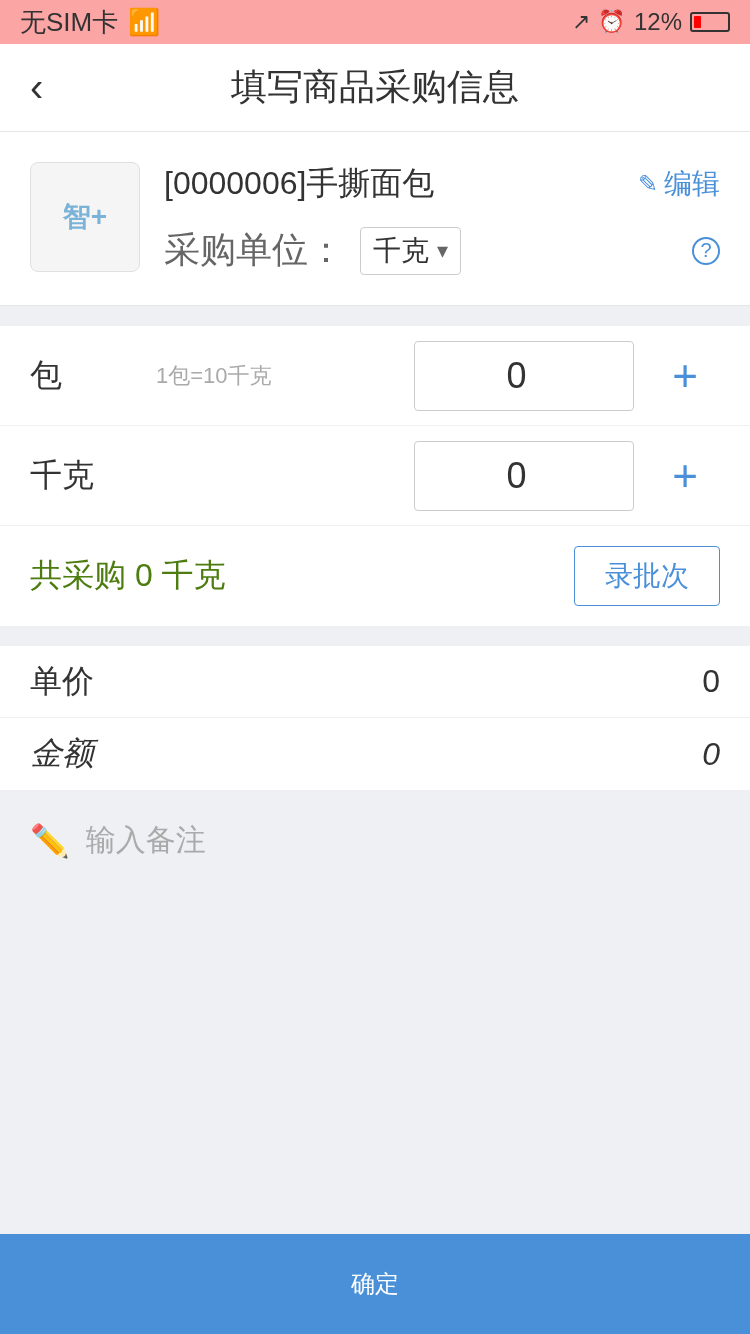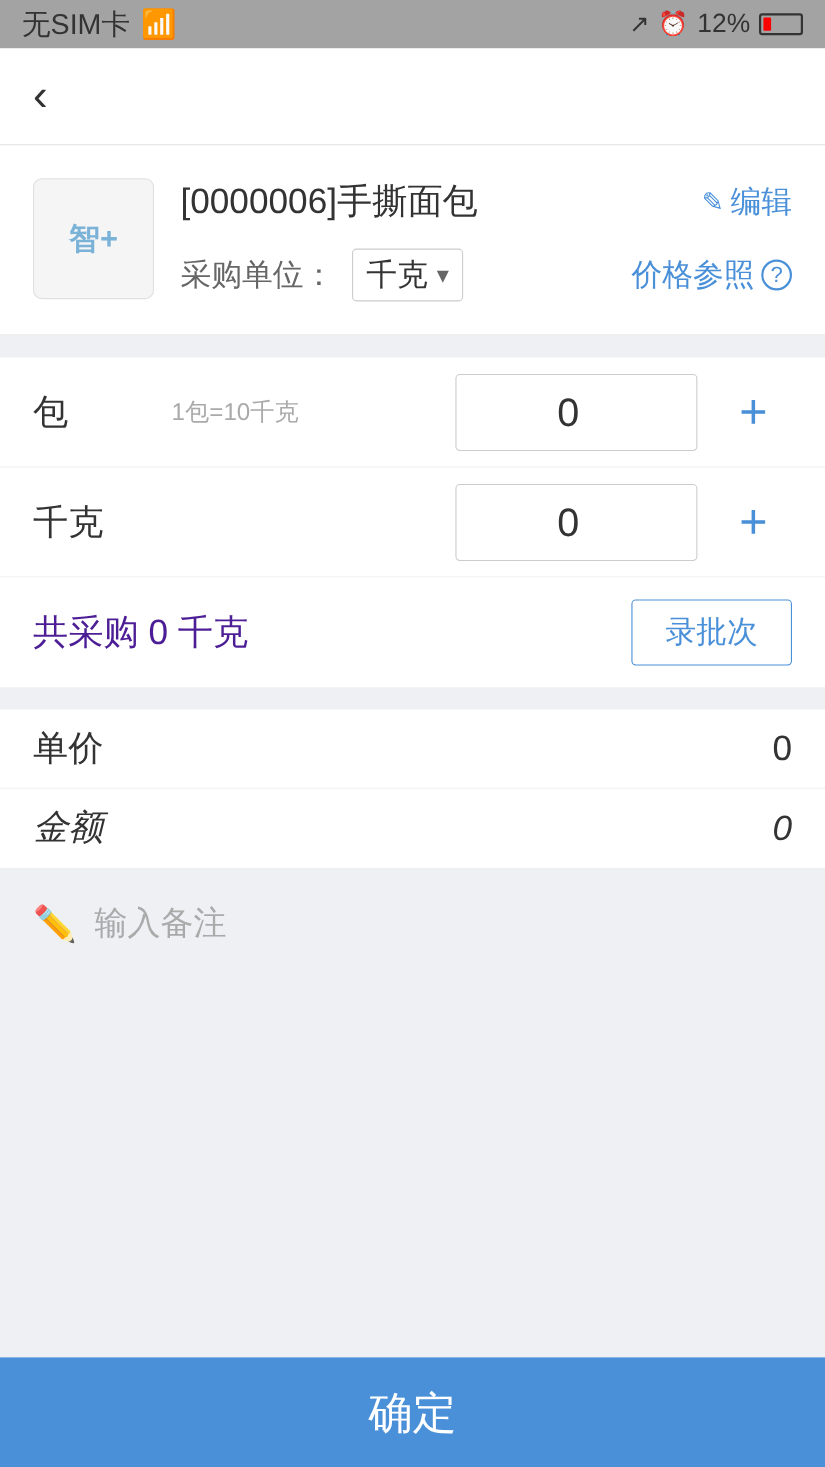--- a/index.html
+++ b/index.html
@@ -10,21 +10,21 @@
       font-family: -apple-system, "PingFang SC", "Helvetica Neue", Arial, sans-serif;
       background: #f0f1f5;
       font-size: 32px;
       color: #333;
     }
 
     
     .status-bar {
       width: 750px;
       height: 44px;
-      background: #a3a3a3;
+      background: #fca5a5;
       display: flex;
       align-items: center;
       justify-content: space-between;
       padding: 0 20px;
       font-size: 26px;
       color: #333;
     }
     .status-left { display: flex; align-items: center; gap: 10px; }
     .status-center { font-size: 30px; font-weight: 500; }
     .status-right { display: flex; align-items: center; gap: 8px; font-size: 24px; }
@@ -112,21 +112,21 @@
       align-items: center;
       gap: 6px;
       cursor: pointer;
     }
     .unit-row {
       display: flex;
       align-items: center;
       justify-content: space-between;
     }
     .unit-label {
-      font-size: 28px;
+      font-size: 36px;
       color: #666;
       margin-right: 16px;
     }
     .unit-select {
       display: flex;
       align-items: center;
       border: 1px solid #ccc;
       border-radius: 4px;
       padding: 4px 12px;
       font-size: 28px;
@@ -209,21 +209,21 @@
     .summary-row {
       display: flex;
       align-items: center;
       justify-content: space-between;
       padding: 0 30px;
       height: 100px;
       background: #fff;
     }
     .summary-text {
       font-size: 32px;
-      color: #4c1d95;
+      color: #4d7c0f;
     }
     .batch-btn {
       border: 1px solid #4a90d9;
       color: #4a90d9;
       font-size: 28px;
       padding: 10px 30px;
       border-radius: 4px;
       background: #fff;
       cursor: pointer;
     }
@@ -277,21 +277,21 @@
       flex: 1;
       background: #eef0f4;
     }
 
     
     .confirm-btn {
       width: 750px;
       height: 100px;
       background: #4a90d9;
       color: #fff;
-      font-size: 40px;
+      font-size: 24px;
       border: none;
       cursor: pointer;
       display: flex;
       align-items: center;
       justify-content: center;
       flex-shrink: 0;
     }
 
     
     .wifi-symbol { font-size: 26px; }
@@ -311,20 +311,21 @@
     <div class="battery-body">
       <div class="battery-fill"></div>
     </div>
   </div>
 </div>
 
 <div class="main-content">
 
   <div class="nav-bar">
     <span class="nav-back">‹</span>
+    <span class="nav-title">填写商品采购信息</span>
   </div>
 
   <div class="product-card">
     <div class="product-image">
       <span class="product-image-owl" style="font-size:28px; color:#7bb3d8; font-weight:bold;">智+</span>
     </div>
     <div class="product-info">
       <div class="product-name-row">
         <span class="product-name">[0000006]手撕面包</span>
         <span class="edit-btn">
@@ -334,21 +335,20 @@
       </div>
       <div class="unit-row">
         <div style="display:flex; align-items:center;">
           <span class="unit-label">采购单位：</span>
           <div class="unit-select">
             <span>千克</span>
             <span class="unit-select-arrow">▾</span>
           </div>
         </div>
         <span class="price-ref">
-          <span>价格参照</span>
           <span style="width:28px;height:28px;border:2px solid #4a90d9;border-radius:50%;display:inline-flex;align-items:center;justify-content:center;font-size:20px;color:#4a90d9;">?</span>
         </span>
       </div>
     </div>
   </div>
 
   <div class="section-separator"></div>
 
   <div class="form-section">
     <div class="form-row">

